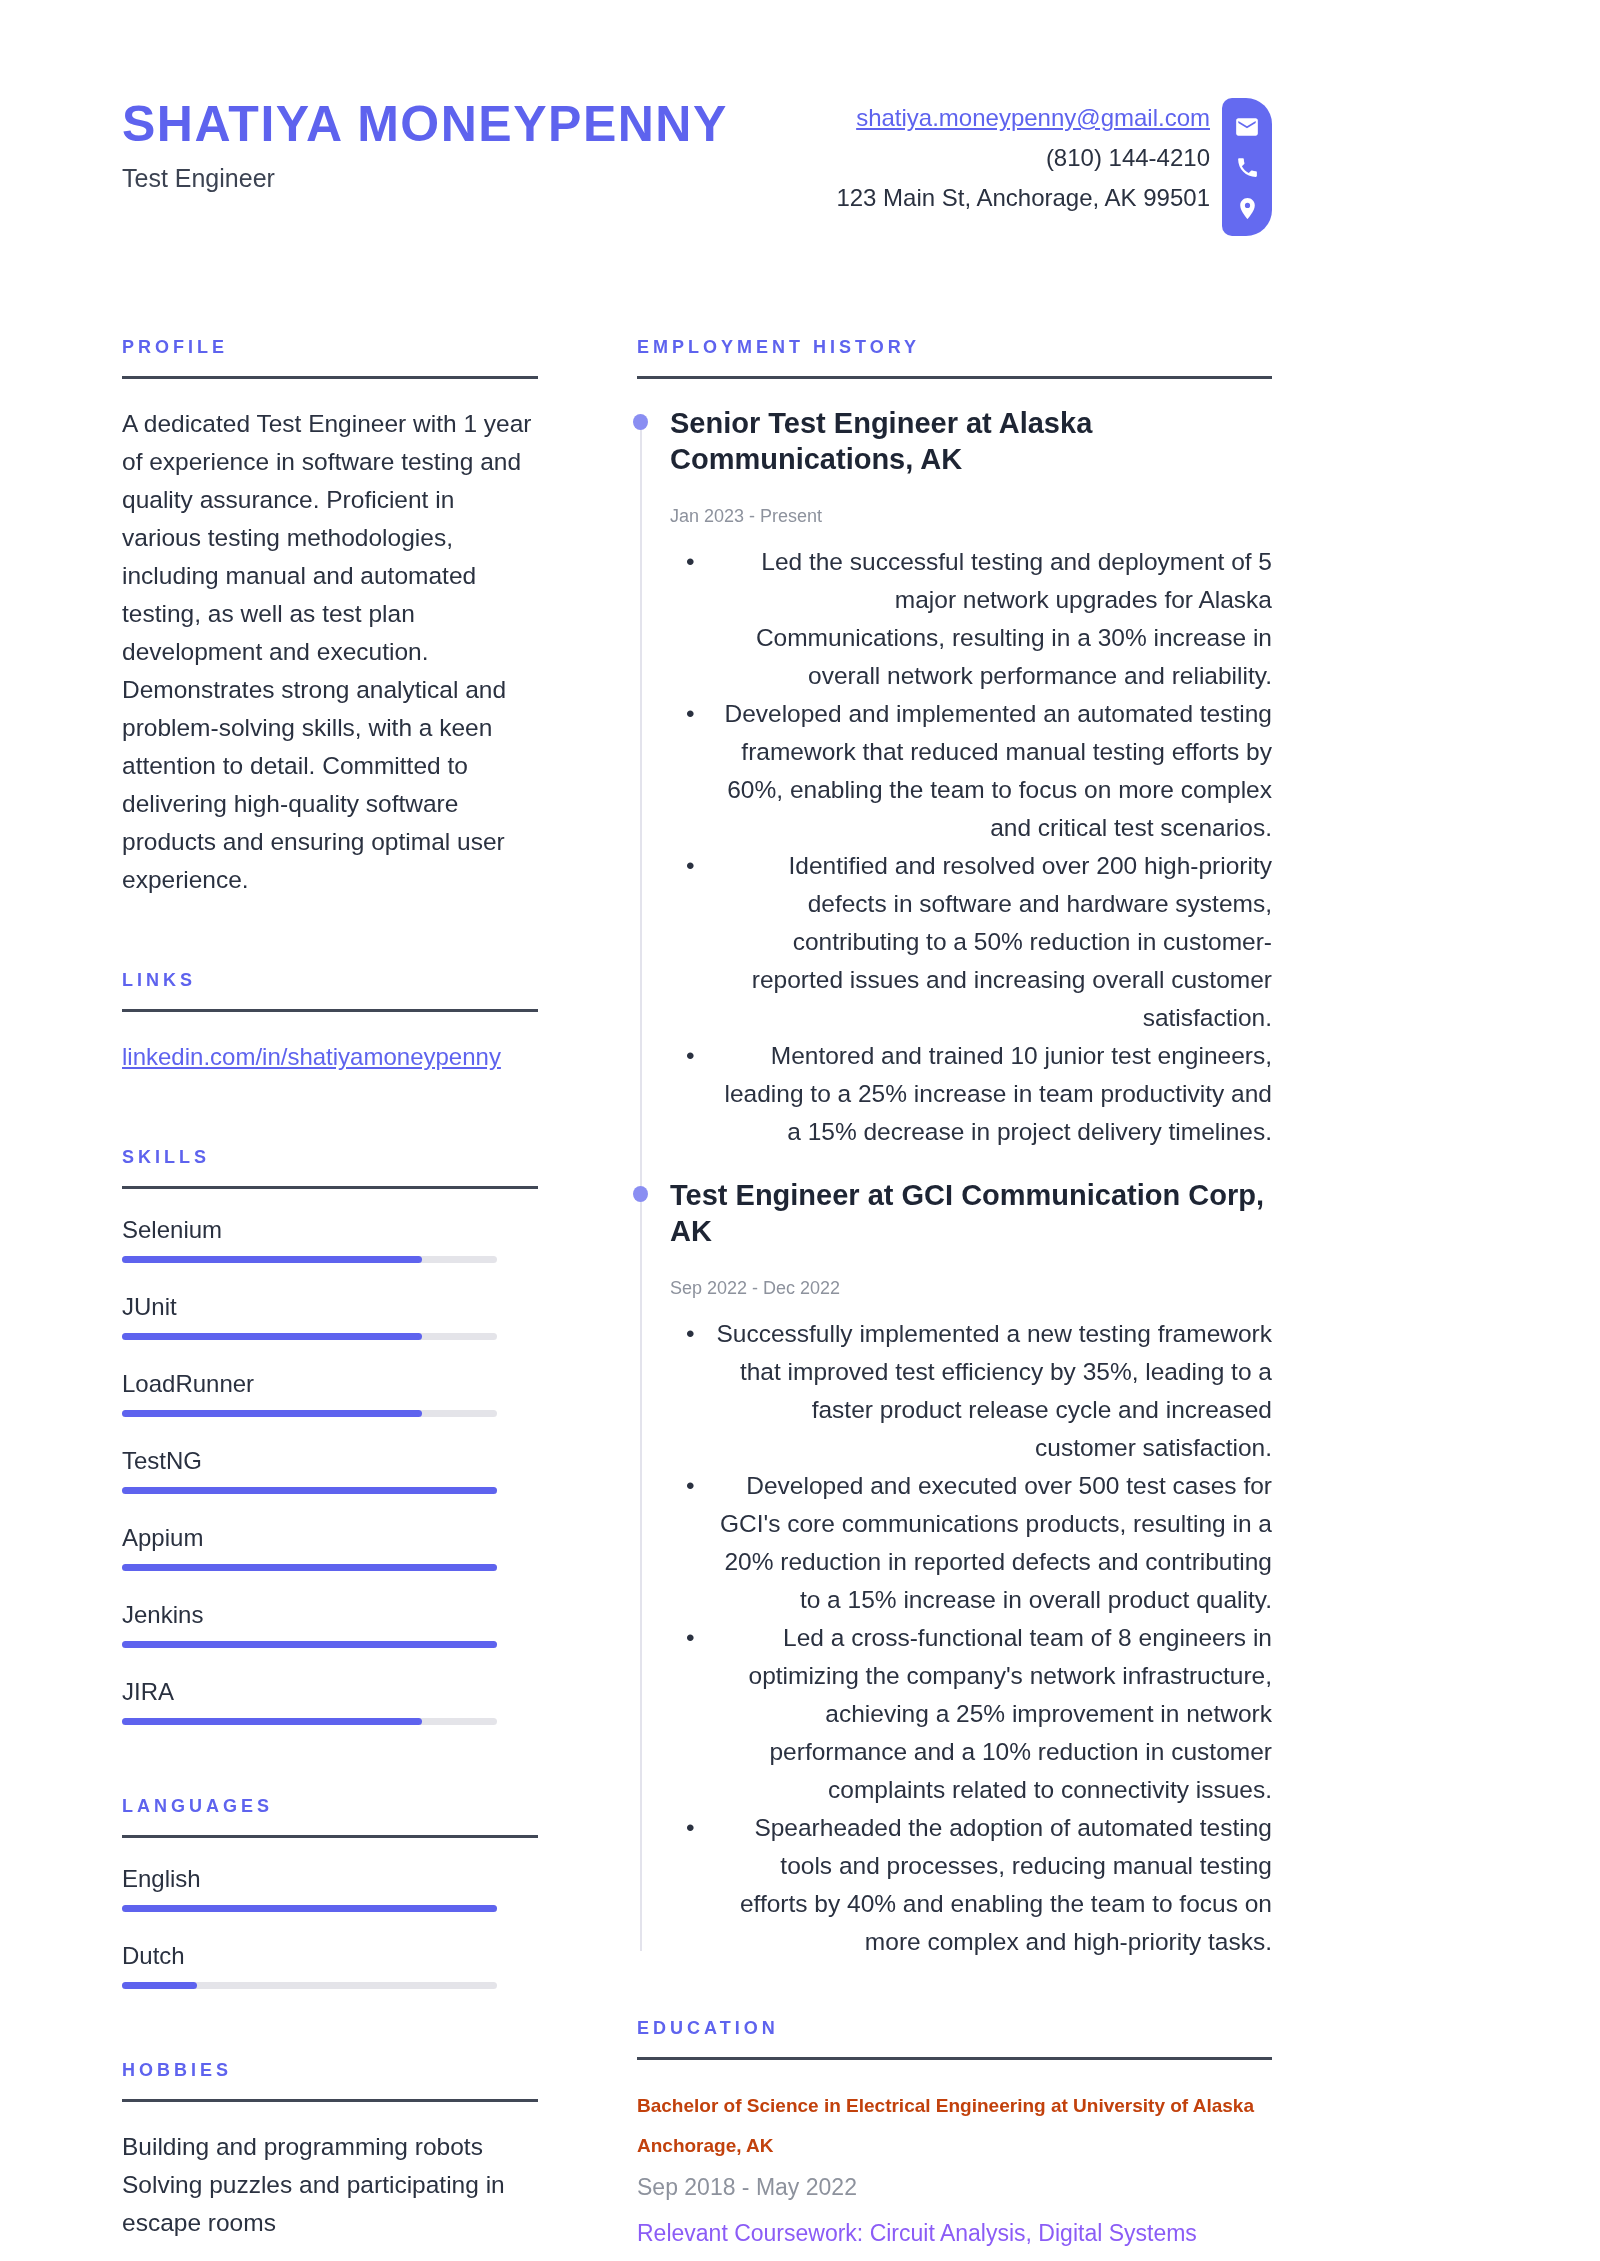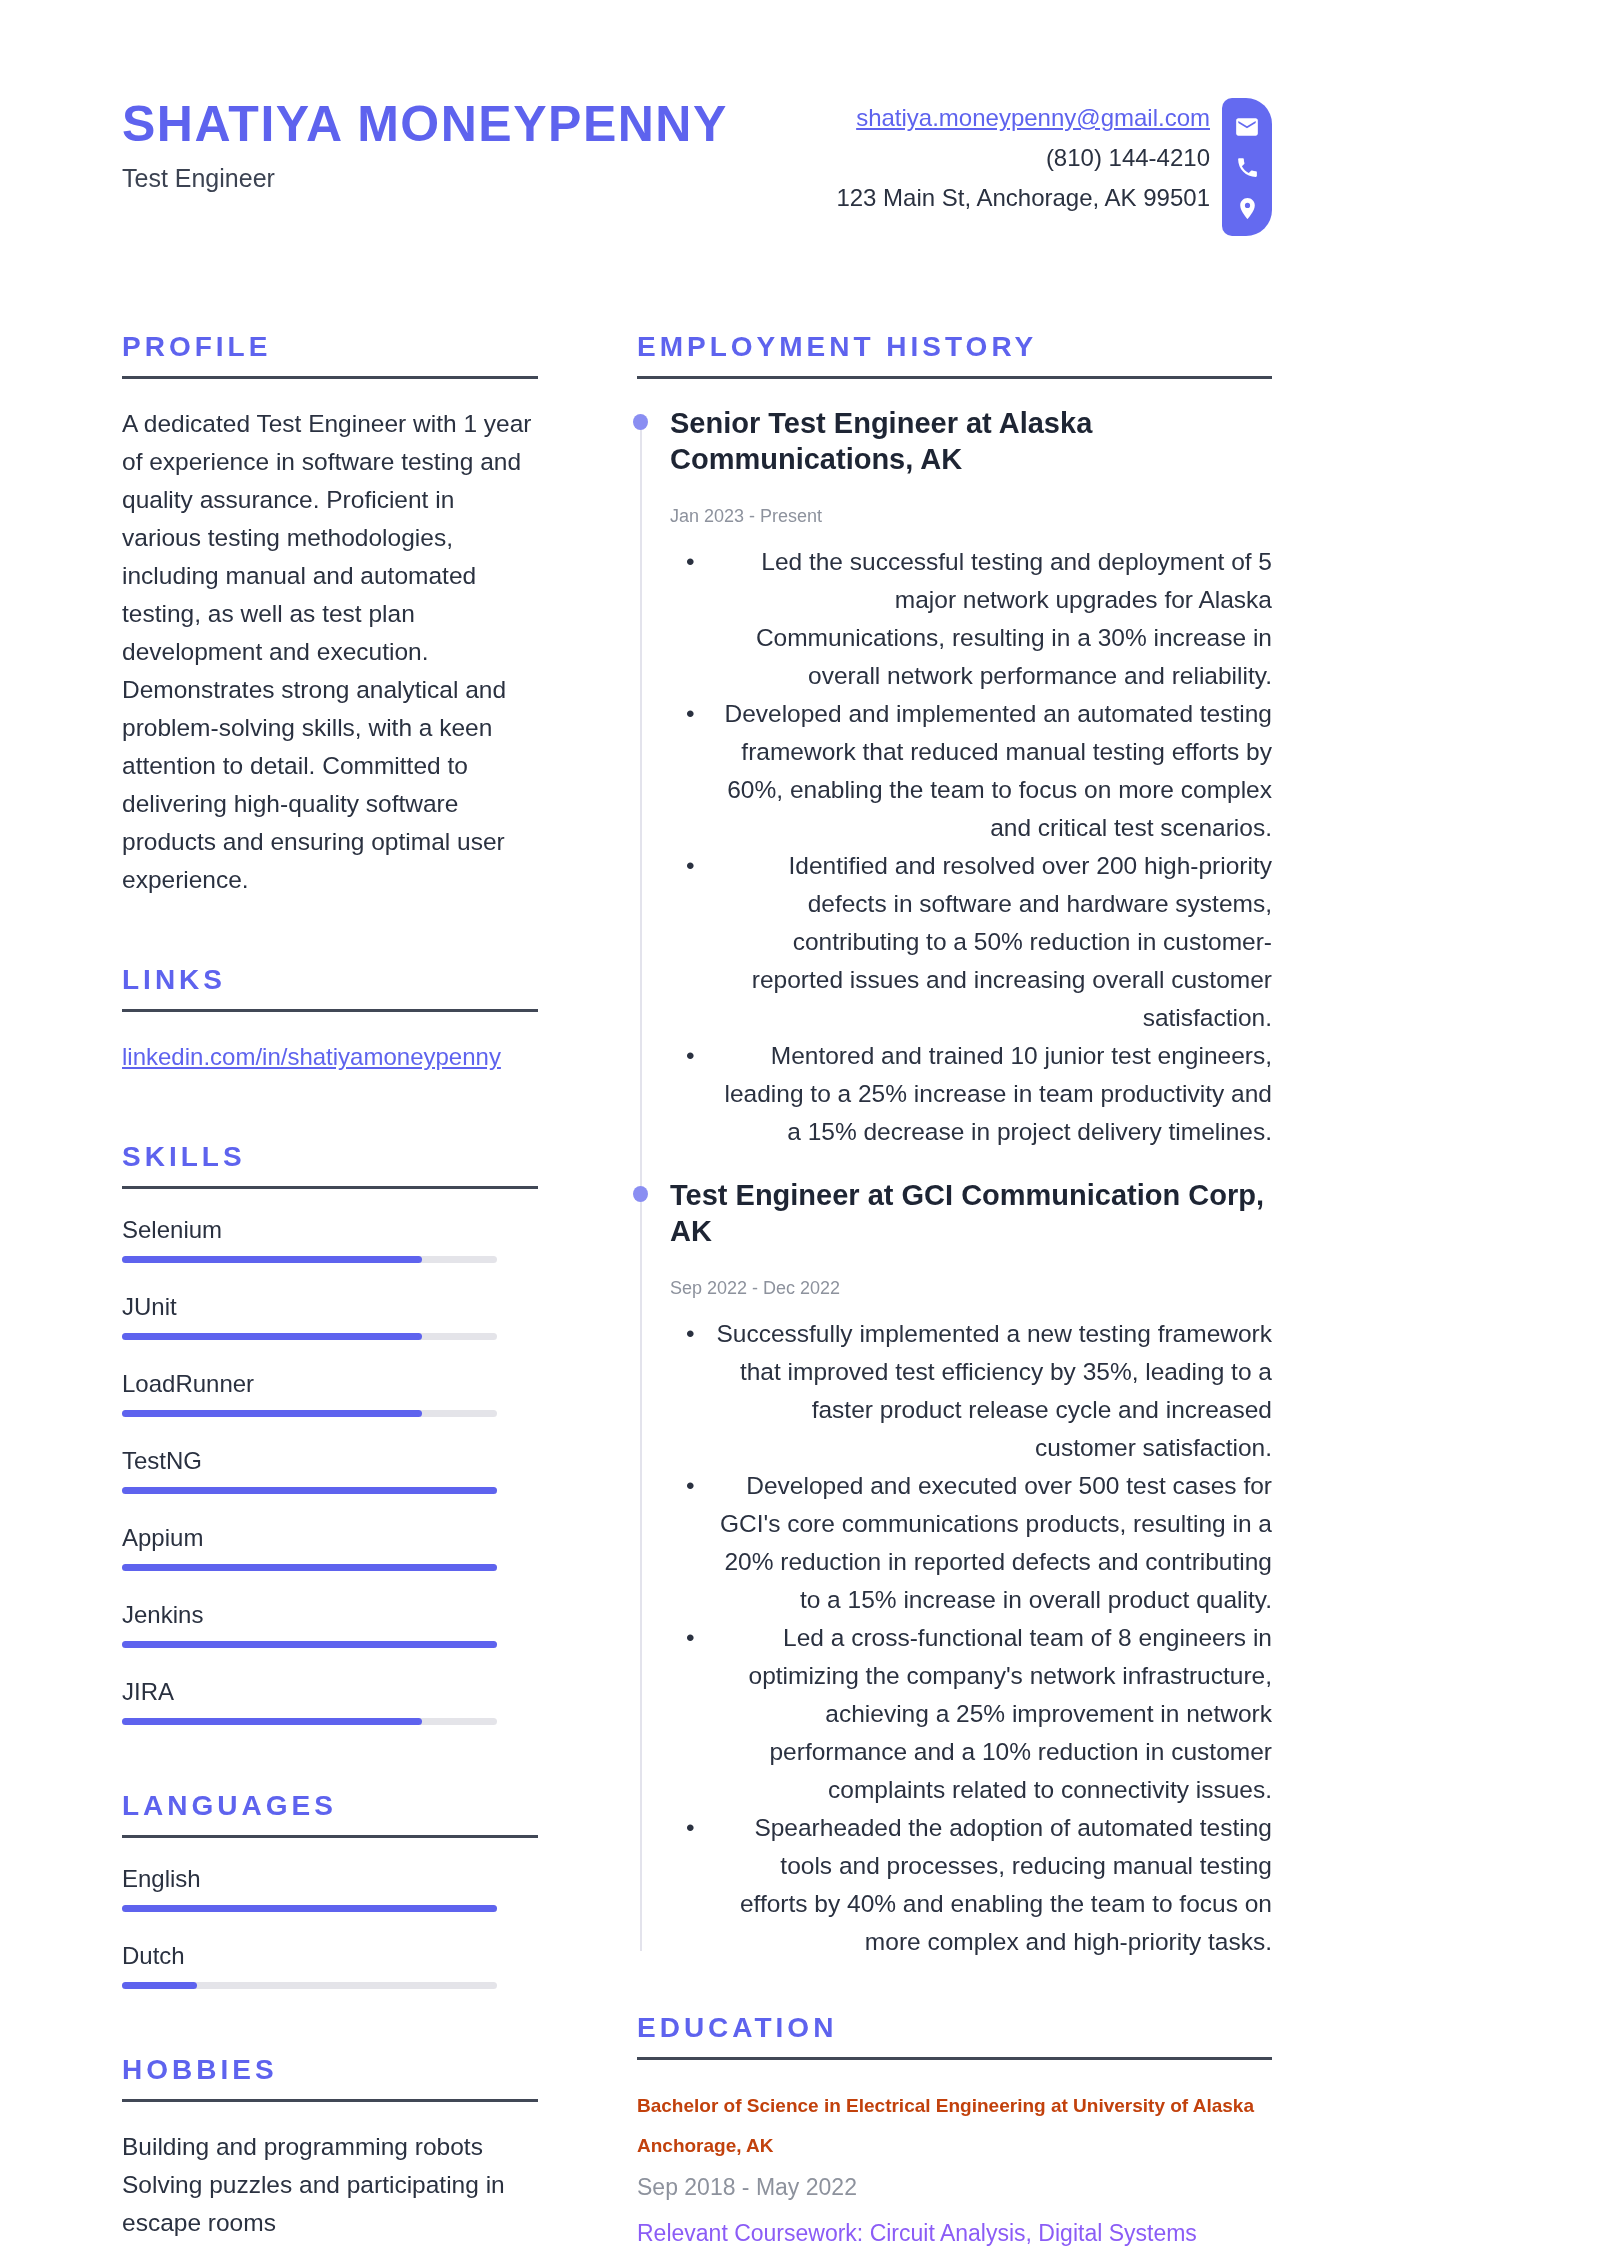--- a/index.html
+++ b/index.html
@@ -22,21 +22,21 @@
     width:50px; height:138px; background:var(--card,#646AF0);
     border-radius:10px 26px 26px 10px; display:flex; flex-direction:column;
     align-items:center; justify-content:space-evenly; flex:none;
   }
   .icon-card svg { display:block; }
   
   .columns { display:flex; margin-top:92px; }
   .col-left { width:416px; flex:none; }
   .col-right { flex:1; margin-left:99px; }
   .section-heading {
-    font-size:28px; font-weight:700; letter-spacing:4px;
+    font-size:18px; font-weight:700; letter-spacing:4px;
     color:var(--accent,#5E63EE); margin:0 0 10px 0; line-height:38px;
   }
   .rule { height:3px; background:#414856; margin:0 0 26px 0; }
   .side-section { margin-bottom:62px; }
   .main-section { margin-bottom:48px; }
   .body-text { font-size:24.5px; line-height:38px; color:#2A3140; margin:0; }
   .side-link { font-size:24px; line-height:38px; }
   .side-link a { color:var(--accent,#5E63EE); text-decoration:underline; cursor:pointer; }
   
   .meter { margin-bottom:29px; }

